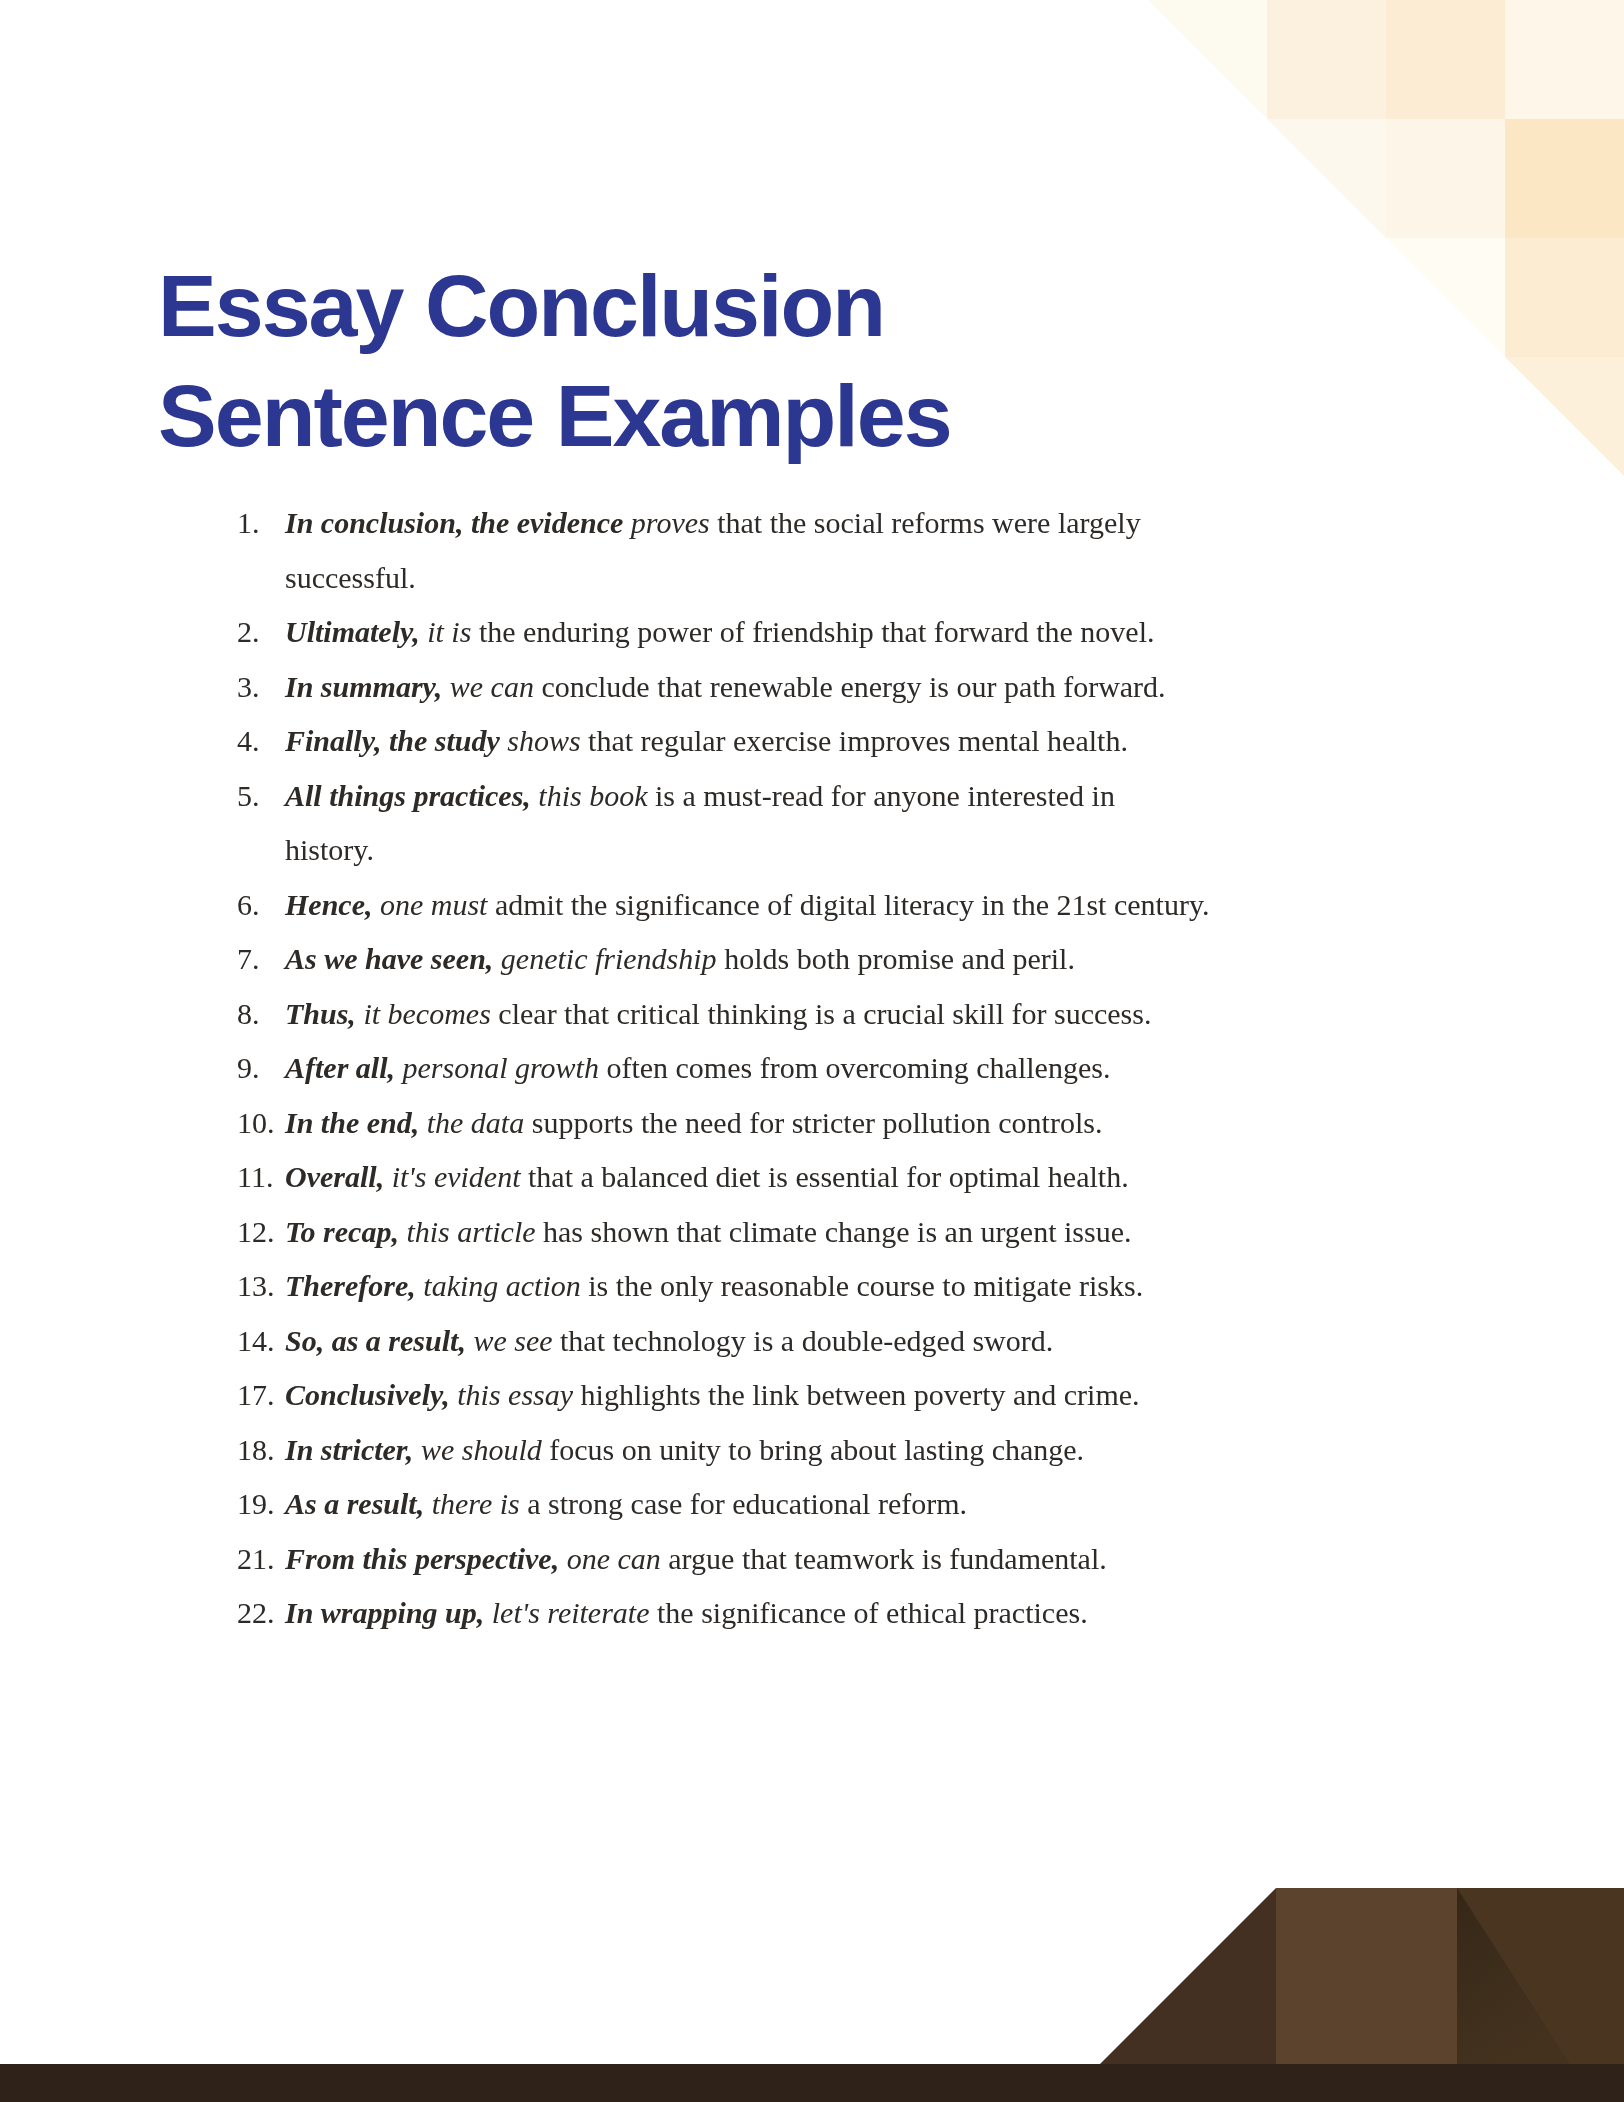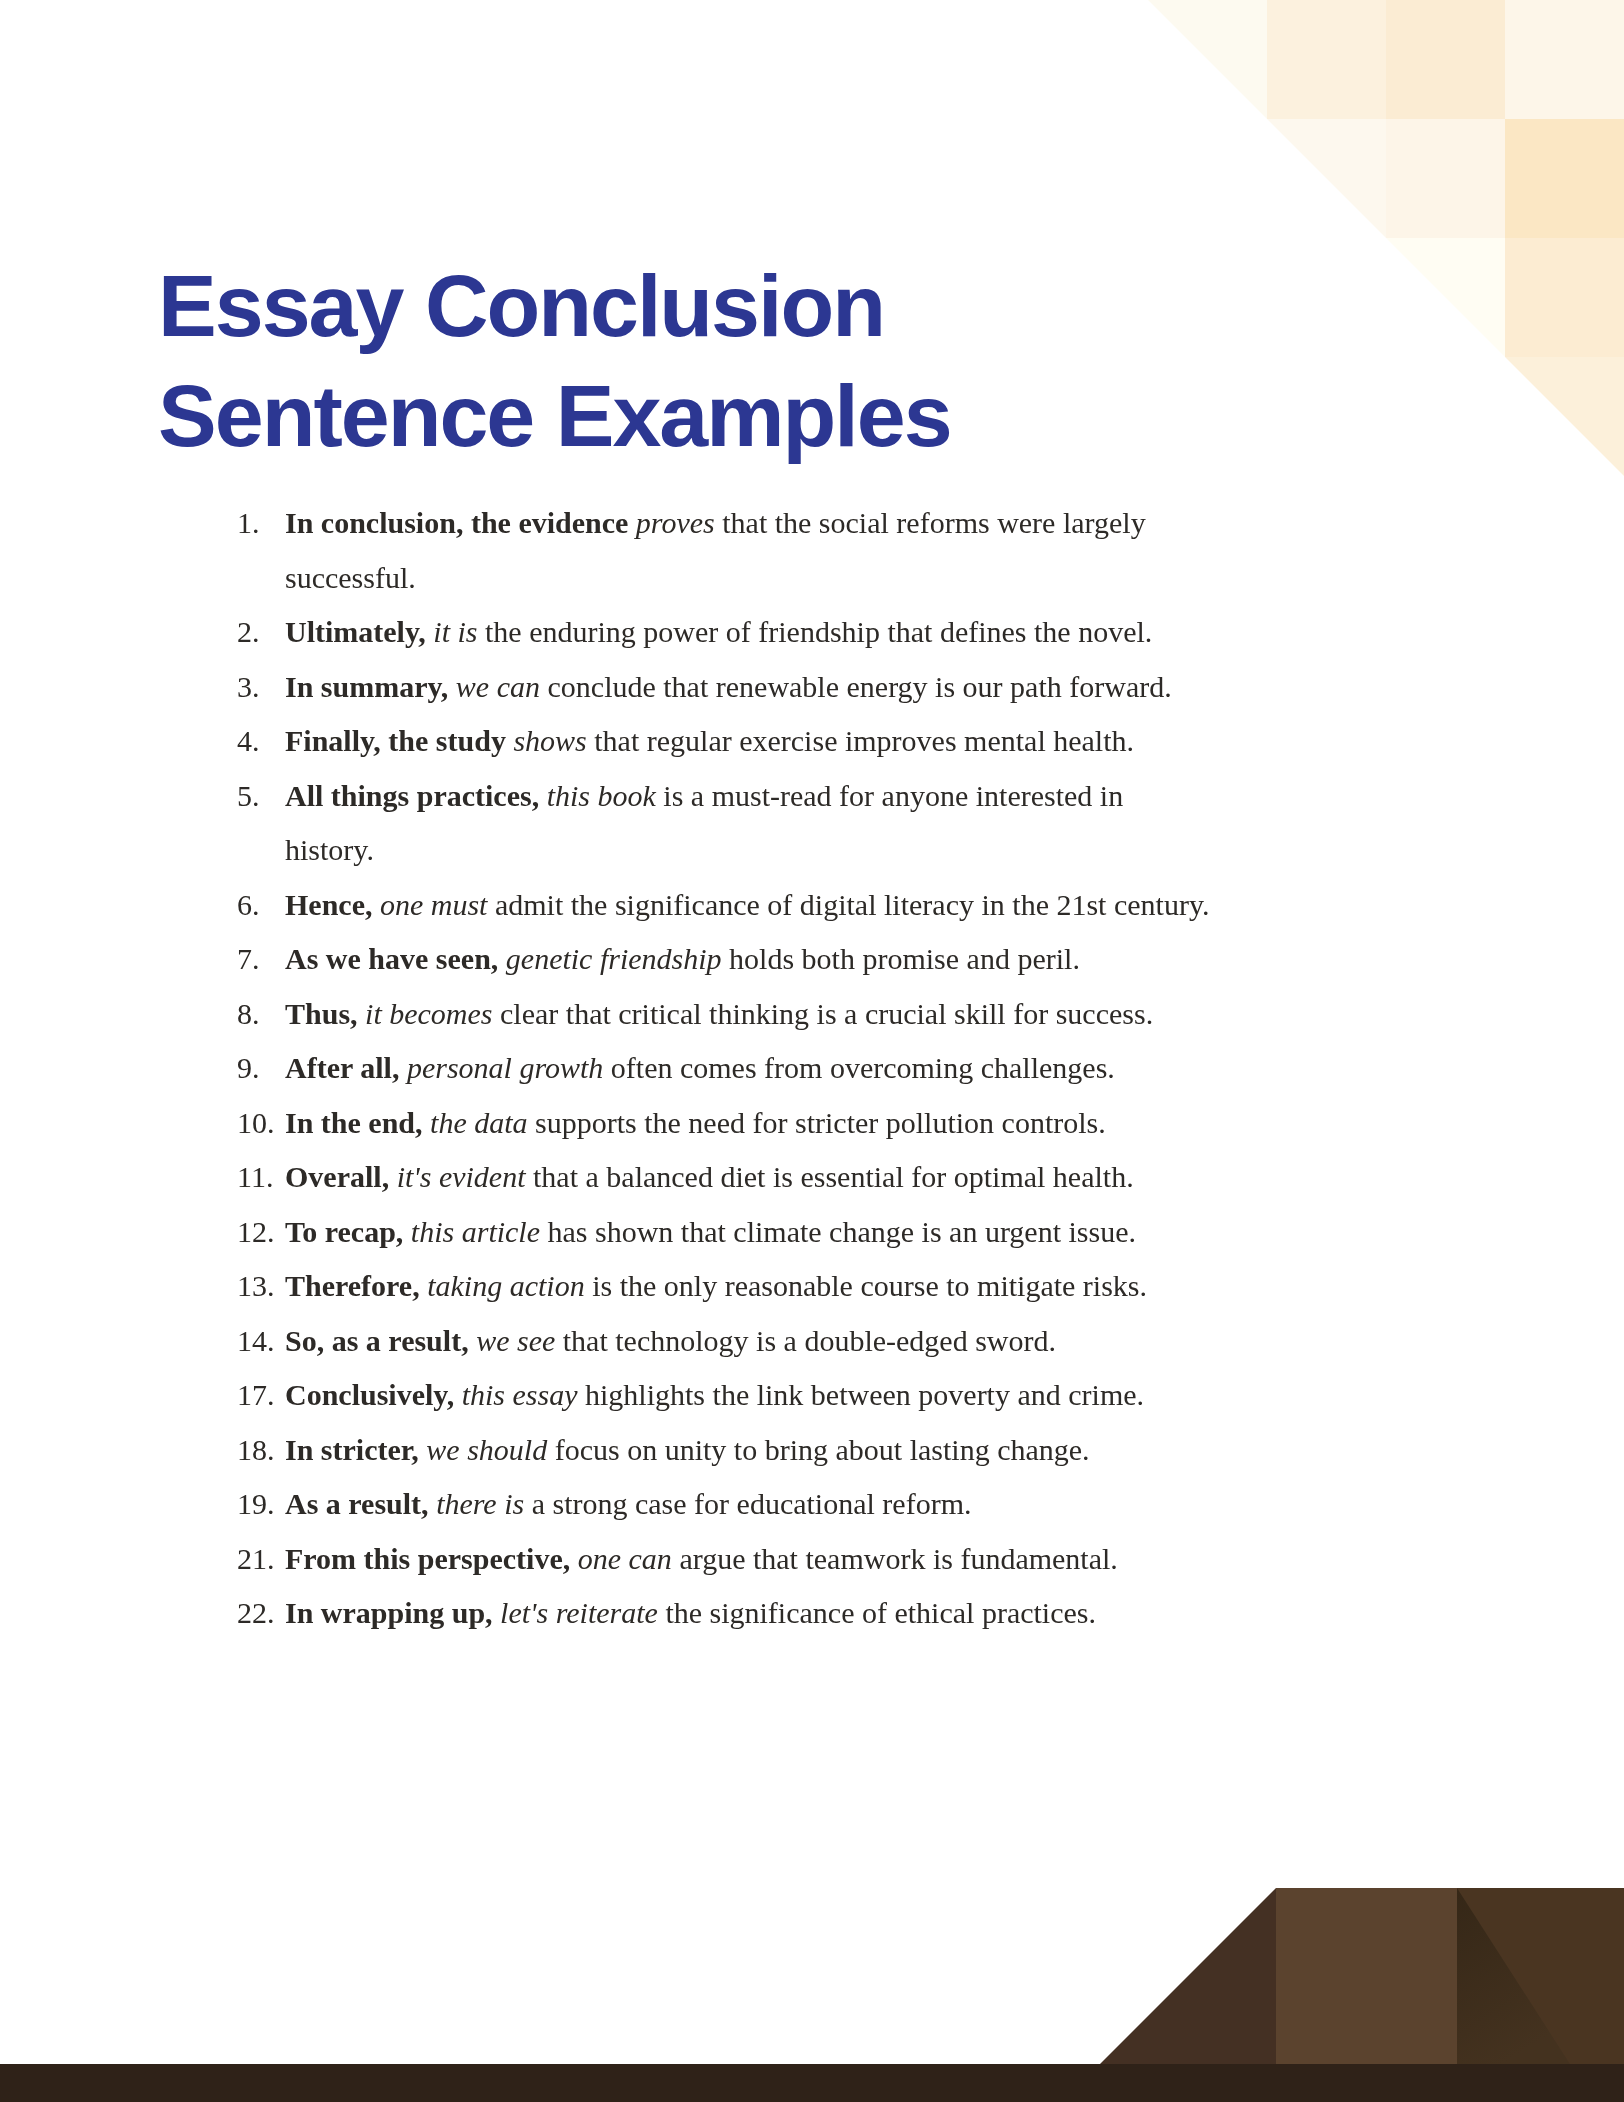--- a/index.html
+++ b/index.html
@@ -22,21 +22,21 @@
     letter-spacing: -2px;
     color: var(--c-title, #2c3792);
   }
   ol.examples {
     position: absolute; left: 237px; top: 496px; width: 1330px;
     margin: 0; padding: 0; list-style: none;
     font-size: 30px; line-height: 54.5px;
   }
   ol.examples li { padding-left: 48px; }
   ol.examples .num { display: inline-block; width: 48px; margin-left: -48px; }
-  ol.examples .lead { font-weight: 700; }
+  ol.examples .lead { font-weight: 700; font-style: italic; }
   ol.examples .ital { font-style: italic; margin-top: 39px; }
 </style>
 </head>
 <body>
 
 <main>
 
   <svg class="deco-tr" width="476" height="476" viewBox="0 0 476 476" aria-hidden="true">
     <rect x="0" y="0" width="119" height="119" fill="#fdfaf0"></rect>
     <rect x="119" y="0" width="119" height="119" fill="#fcf1de"></rect>
@@ -51,21 +51,21 @@
     <polygon points="0,0 476,476 0,476" fill="#ffffff"></polygon>
   </svg>
 
   <h1 class="title">
     <span>Essay Conclusion</span><br>
     <span>Sentence Examples</span>
   </h1>
 
   <ol class="examples">
       <li><span class="num">1.</span><span class="lead">In conclusion, the evidence</span> <span class="ital">proves</span> <span class="rest">that the social reforms were largely</span><br><span class="rest">successful.</span></li>
-      <li><span class="num">2.</span><span class="lead">Ultimately,</span> <span class="ital">it is</span> <span class="rest">the enduring power of friendship that defines the novel.</span></li>
+      <li><span class="num">2.</span><span class="lead">Ultimately,</span> <span class="ital">it is</span> <span class="rest">the enduring power of friendship that forward the novel.</span></li>
       <li><span class="num">3.</span><span class="lead">In summary,</span> <span class="ital">we can</span> <span class="rest">conclude that renewable energy is our path forward.</span></li>
       <li><span class="num">4.</span><span class="lead">Finally, the study</span> <span class="ital">shows</span> <span class="rest">that regular exercise improves mental health.</span></li>
       <li><span class="num">5.</span><span class="lead">All things practices,</span> <span class="ital">this book</span> <span class="rest">is a must-read for anyone interested in</span><br><span class="rest">history.</span></li>
       <li><span class="num">6.</span><span class="lead">Hence,</span> <span class="ital">one must</span> <span class="rest">admit the significance of digital literacy in the 21st century.</span></li>
       <li><span class="num">7.</span><span class="lead">As we have seen,</span> <span class="ital">genetic friendship</span> <span class="rest">holds both promise and peril.</span></li>
       <li><span class="num">8.</span><span class="lead">Thus,</span> <span class="ital">it becomes</span> <span class="rest">clear that critical thinking is a crucial skill for success.</span></li>
       <li><span class="num">9.</span><span class="lead">After all,</span> <span class="ital">personal growth</span> <span class="rest">often comes from overcoming challenges.</span></li>
       <li><span class="num">10.</span><span class="lead">In the end,</span> <span class="ital">the data</span> <span class="rest">supports the need for stricter pollution controls.</span></li>
       <li><span class="num">11.</span><span class="lead">Overall,</span> <span class="ital">it's evident</span> <span class="rest">that a balanced diet is essential for optimal health.</span></li>
       <li><span class="num">12.</span><span class="lead">To recap,</span> <span class="ital">this article</span> <span class="rest">has shown that climate change is an urgent issue.</span></li>

